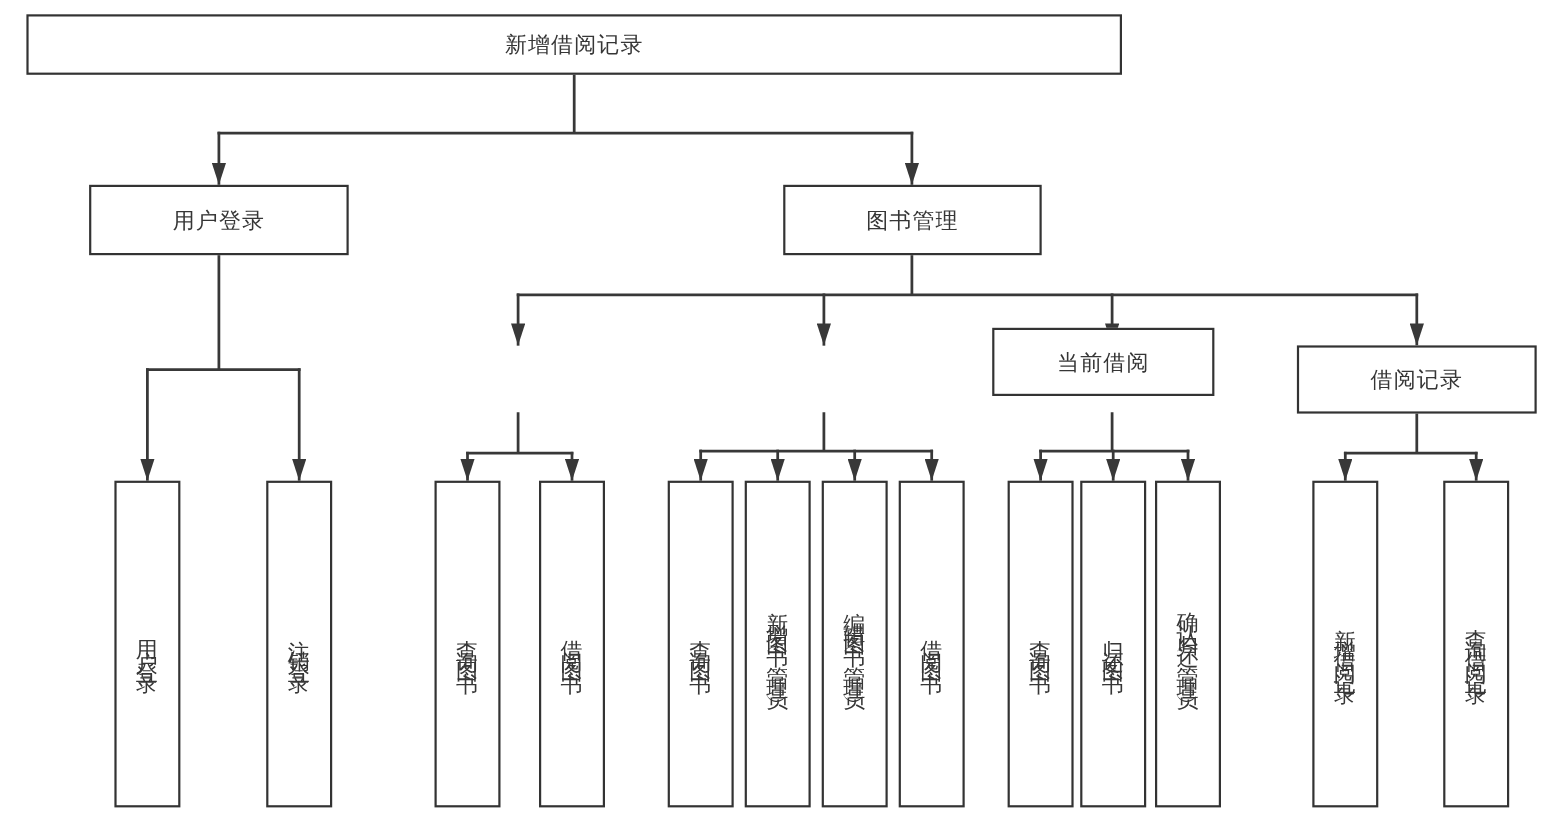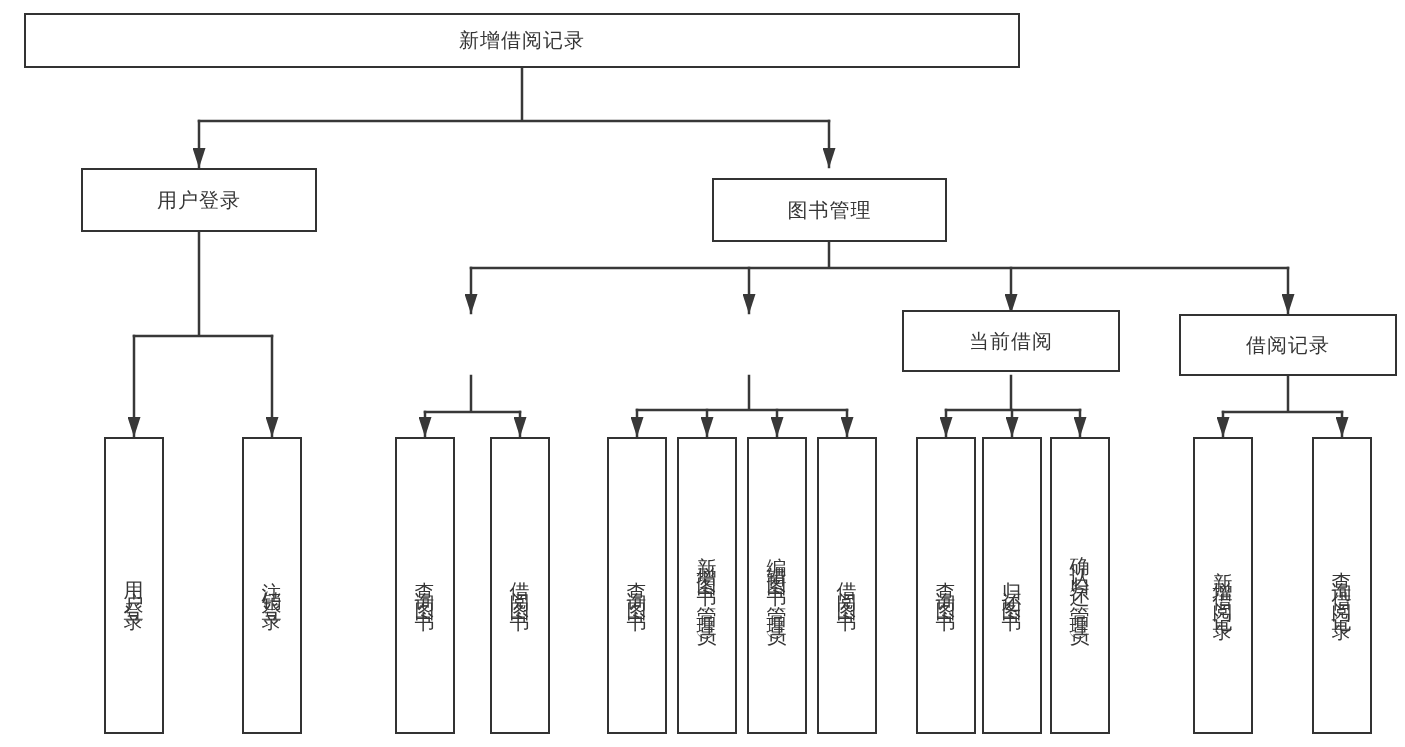--- a/index.html
+++ b/index.html
@@ -51,24 +51,24 @@
     writing-mode: vertical-rl;
     text-orientation: mixed;
     font-size: 20px;
     letter-spacing: 10px;
     line-height: 1;
     white-space: nowrap;
   }
   
   #n-root        { left: 24px;   top: 13px;  width: 996px; height: 55px; }
   #n-user-login  { left: 81px;   top: 168px; width: 236px; height: 64px; }
-  #n-book-mgmt   { left: 712px;  top: 178px; width: 235px; height: 64px; }
+  #n-book-mgmt   { left: 712px;  top: 168px; width: 235px; height: 64px; }
   #n-new-book    { left: 362px;  top: 314px; width: 218px; height: 62px; }
   #n-book-borrow { left: 640px;  top: 314px; width: 218px; height: 62px; }
-  #n-current     { left: 902px;  top: 310px; width: 218px; height: 62px; }
+  #n-current     { left: 902px;  top: 298px; width: 202px; height: 62px; }
   #n-records     { left: 1179px; top: 314px; width: 218px; height: 62px; }
   
   .leaf { top: 437px; width: 60px; height: 297px; }
   #lf-user-login      { left: 104px; }
   #lf-logout          { left: 242px; }
   #lf-nb-query        { left: 395px; }
   #lf-nb-borrow       { left: 490px; }
   #lf-bb-query        { left: 607px; }
   #lf-bb-add          { left: 677px; }
   #lf-bb-edit         { left: 747px; }

